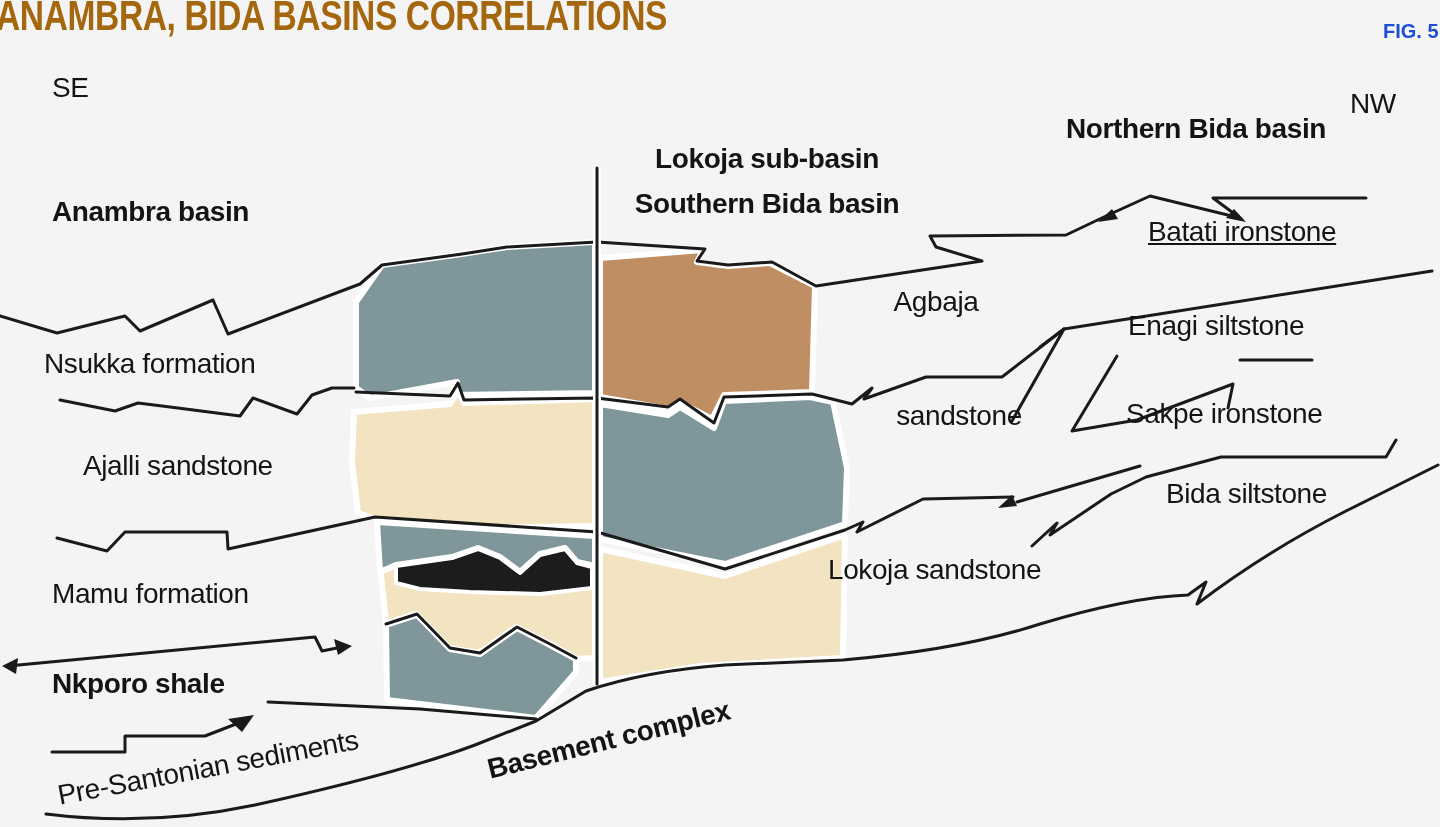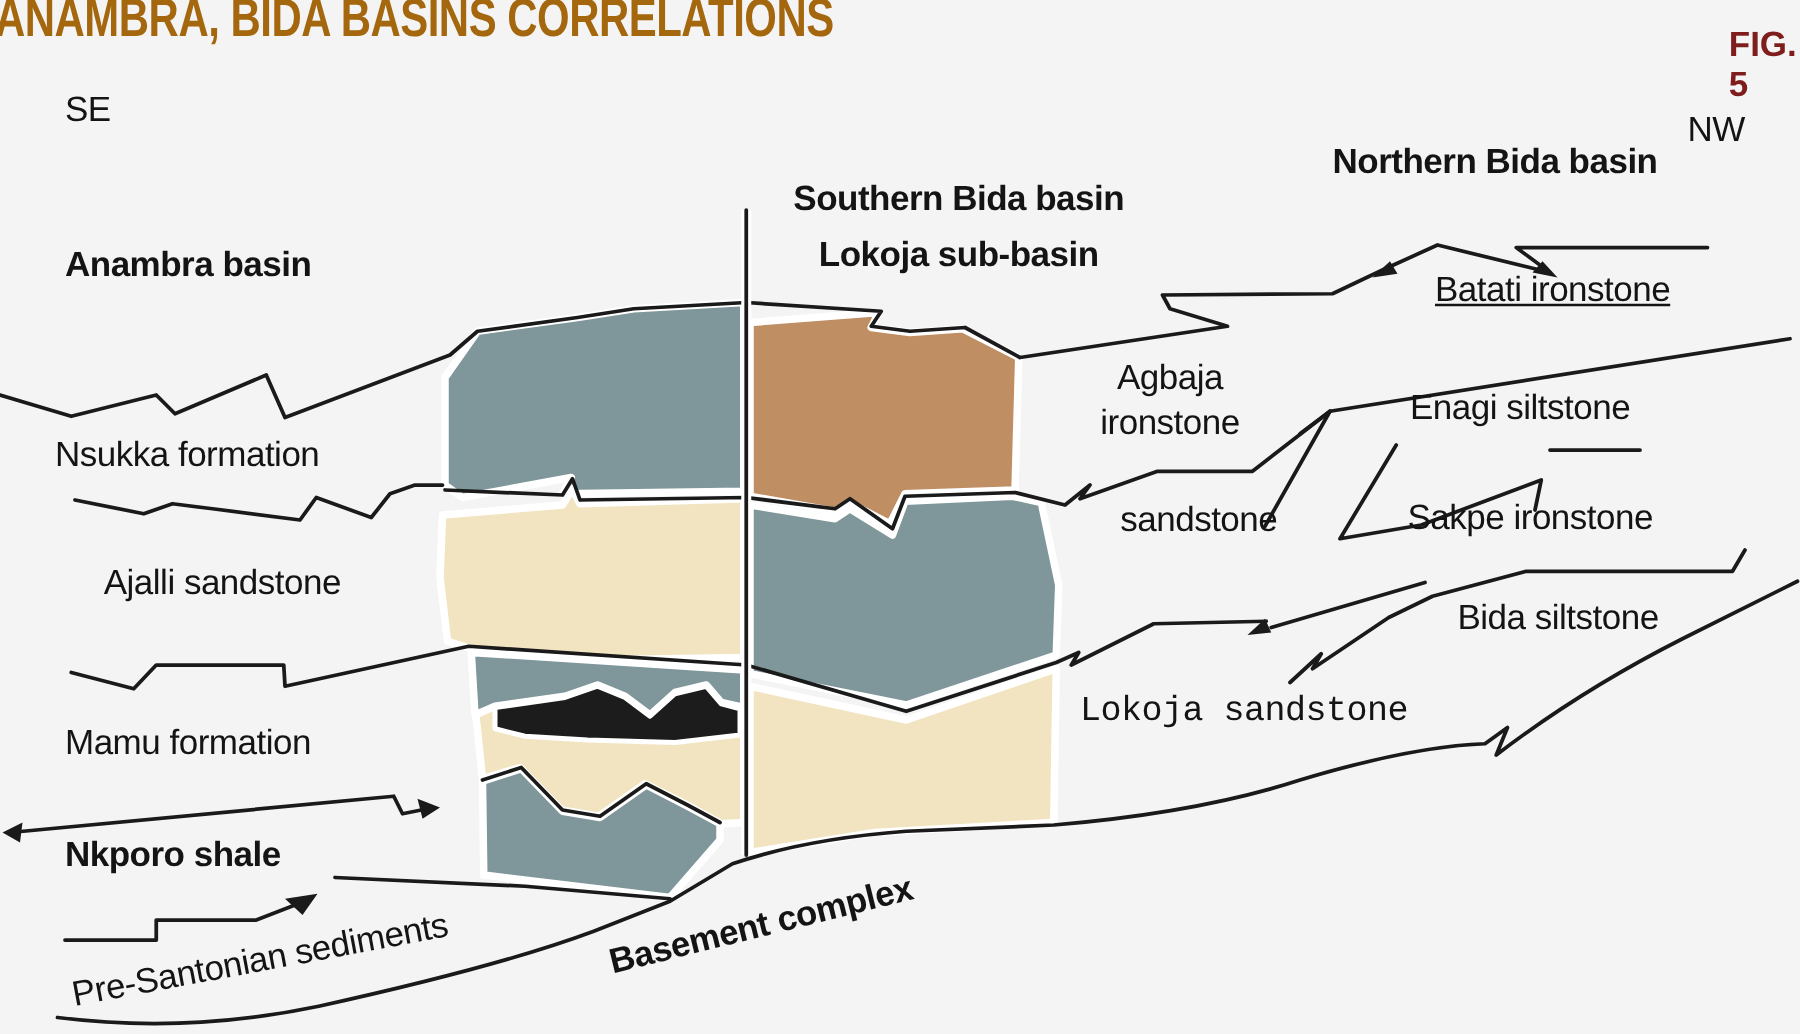--- a/index.html
+++ b/index.html
@@ -11,21 +11,21 @@
   .lbl{
     position:absolute;font-size:28px;color:#141414;letter-spacing:-0.4px;
     white-space:nowrap;line-height:1.15;
   }
   .b{font-weight:bold;}
   .title{
     position:absolute;left:-4px;top:-9px;
     font-size:43px;font-weight:bold;color:#a4670e;letter-spacing:-0.5px;
     transform:scaleX(0.78);transform-origin:0 0;white-space:nowrap;
   }
-  .fig{position:absolute;left:1383px;top:20px;font-size:28px;font-weight:bold;color:#7f1d1d;}
+  .fig{position:absolute;left:1383px;top:20px;font-size:20px;font-weight:bold;color:#1d4ed8;}
   .center2{text-align:center;}
   .center2 span{display:block;}
   svg{position:absolute;left:0;top:0;}
   .blk{stroke:#ffffff;stroke-width:6;stroke-linejoin:round;}
   .ln{fill:none;stroke:#1a1a1a;stroke-width:3;stroke-linejoin:round;stroke-linecap:round;}
   .arrow{fill:#1a1a1a;stroke:none;}
 </style>
 </head>
 <body>
 
@@ -89,38 +89,37 @@
 </svg>
 
 <div class="title">ANAMBRA, BIDA BASINS CORRELATIONS</div>
 <div class="fig">FIG. 5</div>
 
 <div class="lbl" style="left:52px;top:72px;">SE</div>
 <div class="lbl" style="left:1350px;top:88px;">NW</div>
 
 <div class="lbl b" style="left:1066px;top:113px;">Northern Bida basin</div>
 <div class="lbl b center2" style="left:606px;top:136px;width:322px;line-height:1.62;">
+  <span>Lokoja sub-basin</span>
   <span>Southern Bida basin</span>
-  <span>Lokoja sub-basin</span>
 </div>
 <div class="lbl b" style="left:52px;top:196px;">Anambra basin</div>
 
 <div class="lbl" style="left:44px;top:348px;">Nsukka formation</div>
 <div class="lbl" style="left:58px;top:450px;margin-left:25px;">Ajalli sandstone</div>
 <div class="lbl" style="left:52px;top:578px;">Mamu formation</div>
 <div class="lbl" style="left:52px;top:668px;font-weight:bold;">Nkporo shale</div>
 <div class="lbl" style="left:58px;top:780px;transform:rotate(-10.6deg);transform-origin:0 50%;">Pre-Santonian sediments</div>
 
 <div class="lbl center2" style="left:856px;top:264px;width:160px;line-height:1.3;margin-top:20px;">
   <span>Agbaja</span>
-  <span>ironstone</span>
 </div>
 <div class="lbl center2" style="left:880px;top:398px;width:158px;line-height:1.3;">
   <span>sandstone</span>
 </div>
-<div class="lbl" style="left:864px;top:554px;font-family:Liberation Mono, monospace;">Lokoja sandstone</div>
+<div class="lbl" style="left:828px;top:554px;">Lokoja sandstone</div>
 
 <div class="lbl" style="left:1148px;top:216px;text-decoration:underline;">Batati ironstone</div>
 <div class="lbl" style="left:1128px;top:310px;">Enagi siltstone</div>
 <div class="lbl" style="left:1126px;top:398px;">Sakpe ironstone</div>
 <div class="lbl" style="left:1166px;top:478px;">Bida siltstone</div>
 
 <div class="lbl b" style="left:488px;top:754px;transform:rotate(-13.9deg);transform-origin:0 50%;">Basement complex</div>
 
 </body></html>

